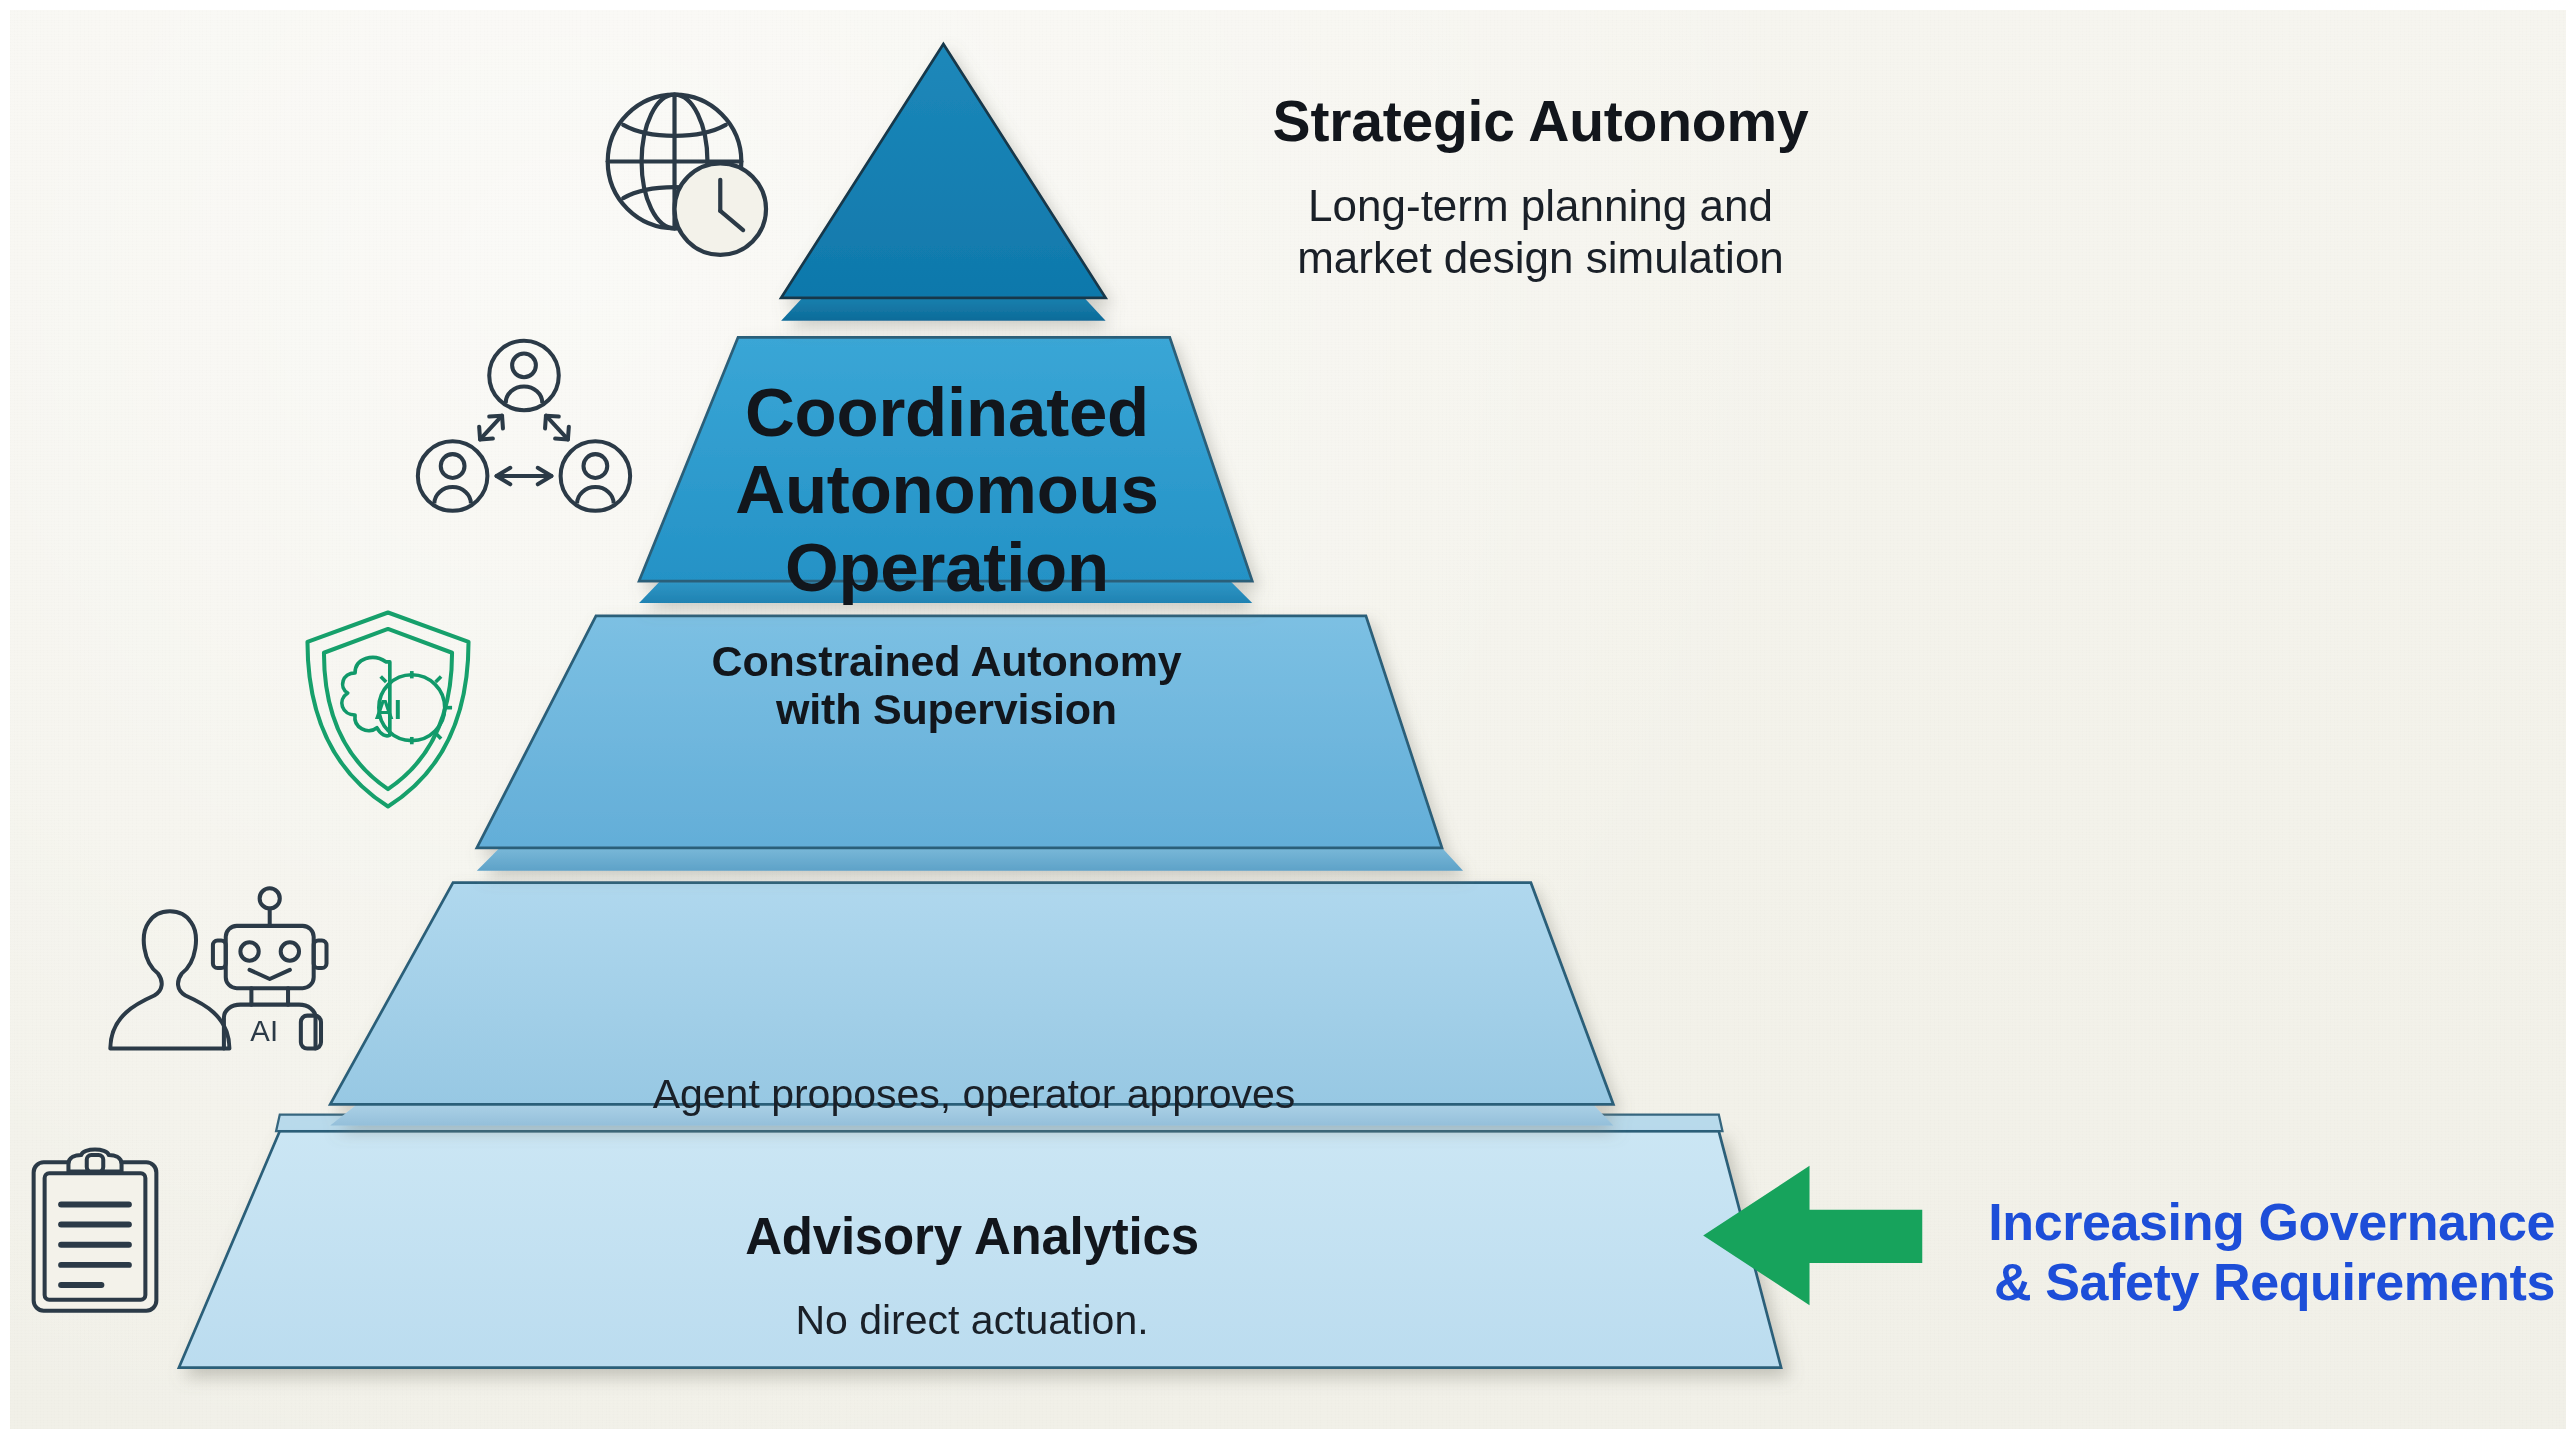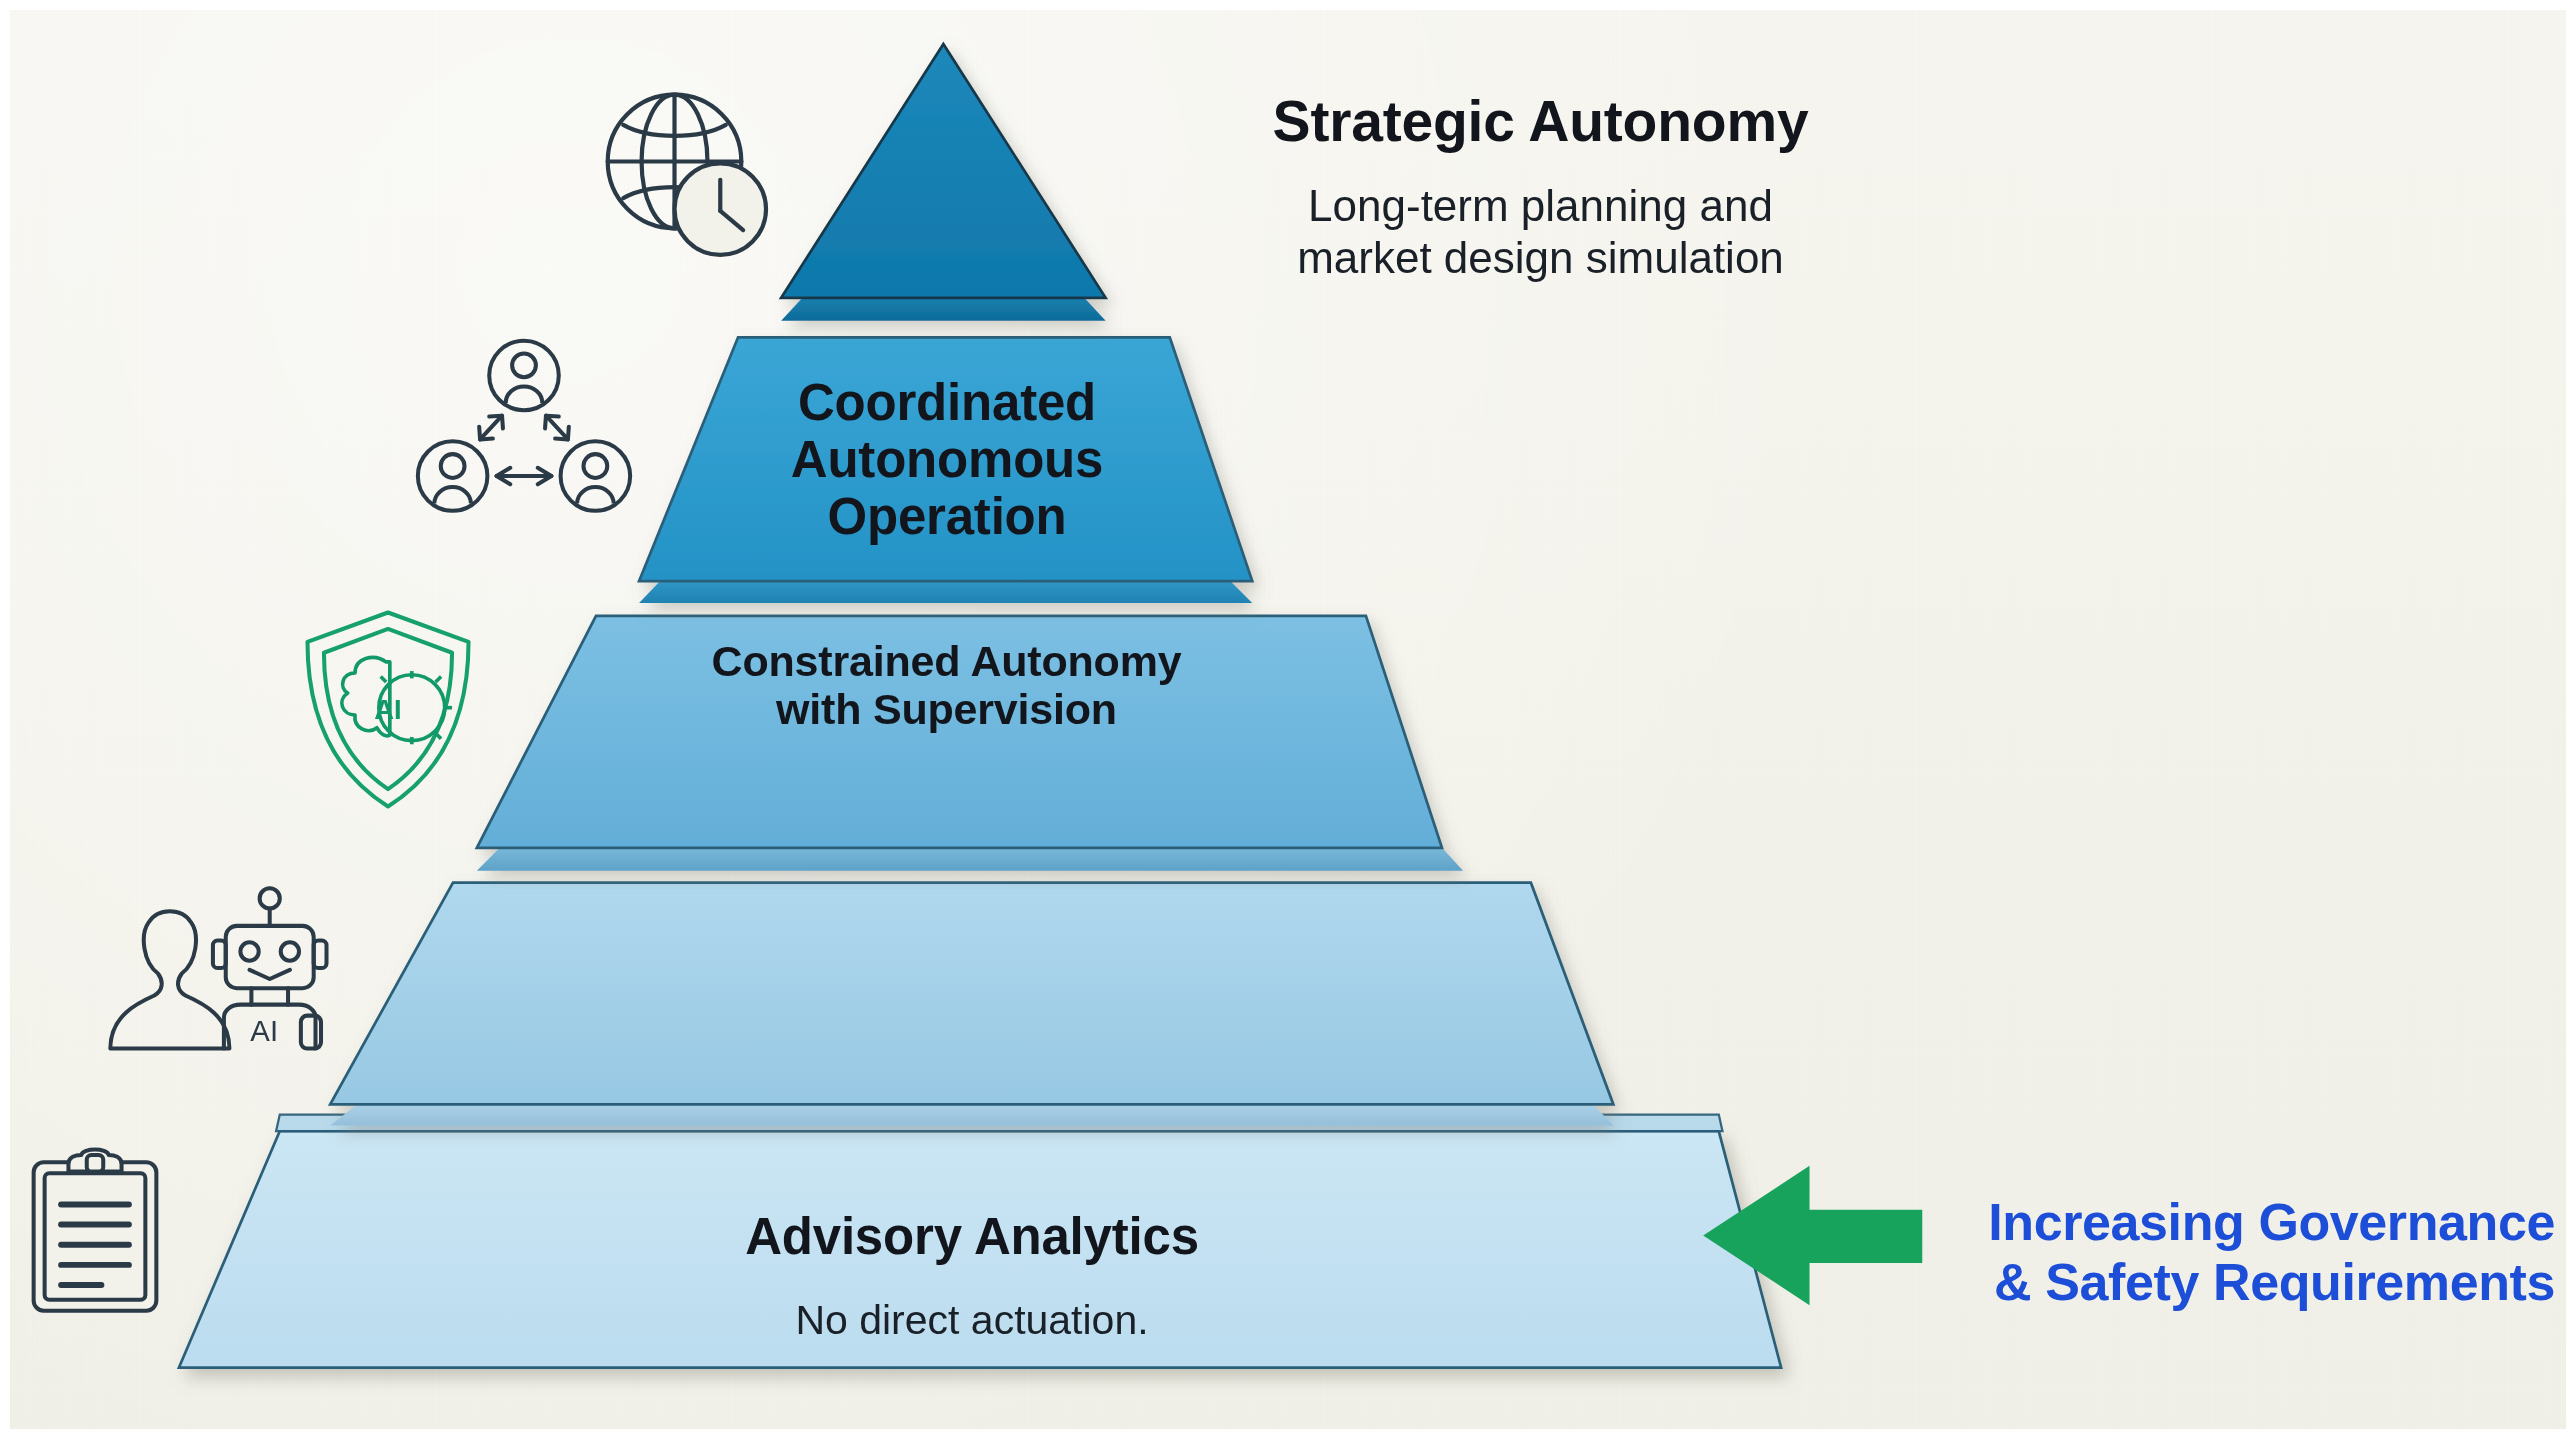--- a/index.html
+++ b/index.html
@@ -167,27 +167,28 @@
       <polygon points="1029,48 1206,325 852,325" fill="url(#g5)" stroke="#18394b" stroke-width="3"></polygon>
     </g>
   </svg>
 
   <div class="layer">
 
     <div class="tier-title" style="left:1082px; top:90px; width:917px; font-size:57px;">Strategic Autonomy</div>
     <div class="tier-sub" style="left:1082px; top:160px; width:917px; font-size:44px;">Long-term planning and
 market design simulation</div>
 
-    <div class="tier-title" style="left:727px; top:374px; width:440px; font-size:51px;">Coordinated
+    <div class="tier-title" style="left:727px; top:374px; width:440px; font-size:69px;">Coordinated
 Autonomous
 Operation</div>
 
     <div class="tier-title" style="left:580px; top:637px; width:733px; font-size:43px;">Constrained Autonomy
 with Supervision</div>
 
+    <div class="tier-sub" style="left:580px; top:1050px; width:788px; font-size:41px;">Agent proposes, operator approves</div>
 
     <div class="tier-title" style="left:578px; top:1208px; width:788px; font-size:51px;">Advisory Analytics</div>
     <div class="tier-sub" style="left:578px; top:1276px; width:788px; font-size:41px;">No direct actuation.</div>
   </div>
 
   <div class="icon-wrap" style="left:594px; top:81px; width:183px; height:183px;">
     <svg viewBox="0 0 200 200" width="183" height="183">
       <g fill="none" stroke="#2b3a47" stroke-width="4.6" stroke-linecap="round">
         <circle cx="88" cy="88" r="73"></circle>
         <ellipse cx="88" cy="88" rx="36" ry="73"></ellipse>

